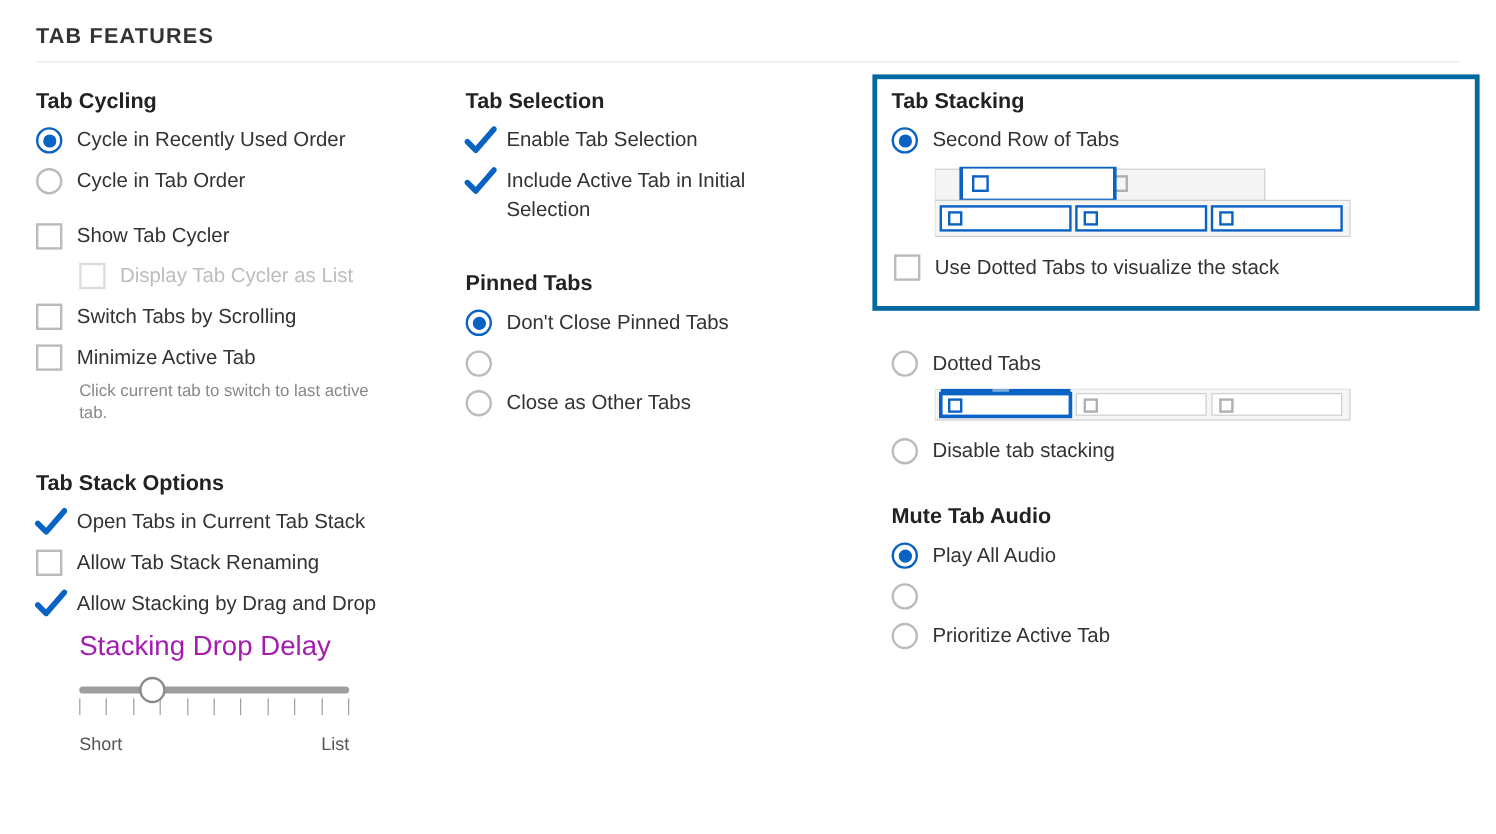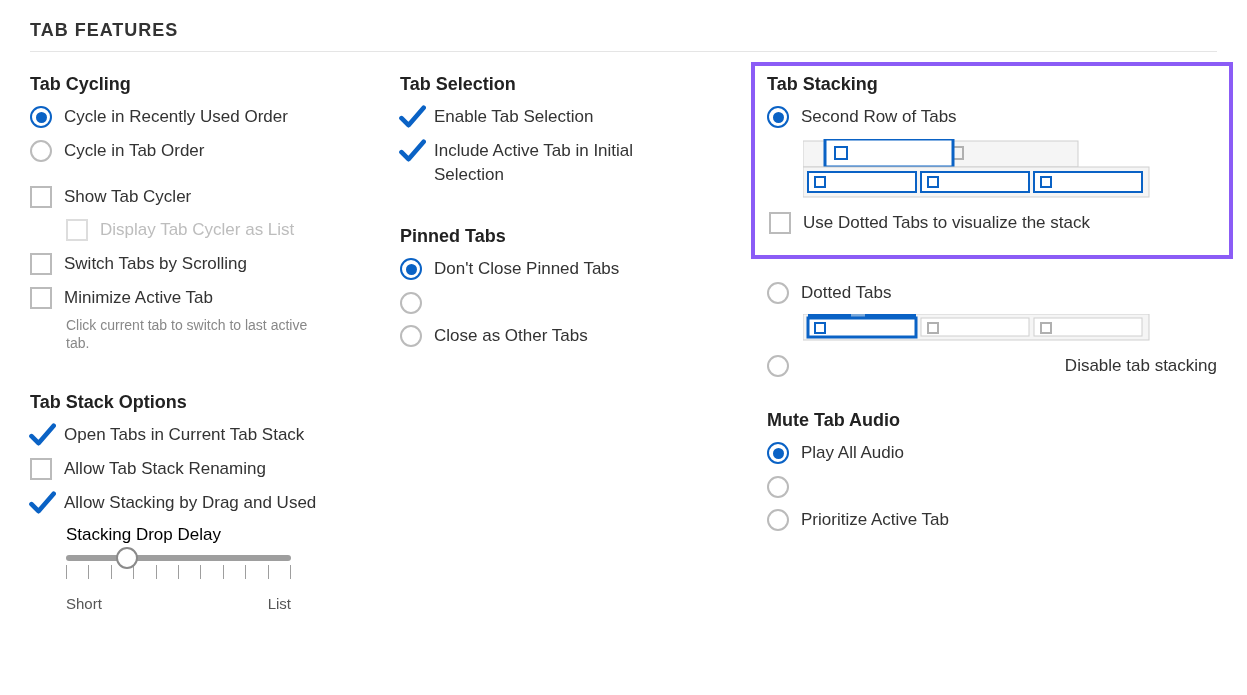--- a/index.html
+++ b/index.html
@@ -19,21 +19,21 @@
       margin-bottom: 10px;
     }
     hr.divider {
       border: none;
       border-top: 1px solid #e5e5e5;
       margin-bottom: 22px;
     }
     .columns {
       display: grid;
       grid-template-columns: 358px 355px 1fr;
-      column-gap: 12px;
+      column-gap: 0;
     }
     .group-title {
       font-size: 18px;
       font-weight: 600;
       color: #222;
       margin-bottom: 10px;
     }
     .row1, .row2 {
       margin-bottom: 40px;
     }
@@ -100,23 +100,23 @@
       margin-top: -4px;
       margin-left: 36px;
       max-width: 260px;
     }
     
     .slider-wrap {
       margin-left: 36px;
       margin-top: 4px;
     }
     .slider-label {
-      font-size: 17px;
-      color: #000000;
-      margin-bottom: 0;
+      font-size: 23px;
+      color: #a21caf;
+      margin-bottom: 10px;
     }
     .slider-track-wrap {
       width: 225px;
     }
     .slider {
       position: relative;
       height: 26px;
     }
     .slider-track {
       position: absolute;
@@ -146,23 +146,23 @@
     }
     .slider-ends {
       display: flex;
       justify-content: space-between;
       font-size: 15px;
       color: #555;
       margin-top: 16px;
     }
     
     .highlight {
-      border: 4px solid #8b5cf6;
+      border: 4px solid #0369a1;
       padding: 8px 12px 10px 12px;
-      margin: -12px -16px 22px -16px;
+      margin: -12px -16px 32px -16px;
     }
     
     .diagram {
       margin-left: 36px;
       margin-top: 6px;
       margin-bottom: 12px;
     }
     .diagram svg { display: block; }
   </style>
 </head>
@@ -220,21 +220,21 @@
       <div class="opt">
         <div class="checkbox"></div>
         <div class="lbl">Allow Tab Stack Renaming</div>
       </div>
       <div class="opt">
         <div class="checkbox checked">
           <svg viewBox="0 0 24 24">
               <path d="M3 13 L9 19 L22 4" stroke="#0a62c5" stroke-width="4" fill="none" stroke-linecap="round" stroke-linejoin="round"></path>
             </svg>
         </div>
-        <div class="lbl">Allow Stacking by Drag and Used</div>
+        <div class="lbl">Allow Stacking by Drag and Drop</div>
       </div>
       <div class="slider-wrap">
         <div class="slider-label">Stacking Drop Delay</div>
         <div class="slider-track-wrap">
           <div class="slider">
             <div class="slider-track"></div>
             <div class="slider-thumb"></div>
           </div>
           <div class="slider-ticks">
             <span></span>
@@ -341,21 +341,21 @@
         <rect x="5" y="4" width="108" height="19" fill="#fff" stroke="#0a62c5" stroke-width="3"></rect>
         <rect x="12" y="9" width="10" height="10" fill="none" stroke="#0a62c5" stroke-width="2"></rect>
 
         <rect x="118" y="4" width="108" height="18" fill="#fff" stroke="#cfcfcf"></rect>
         <rect x="125" y="9" width="10" height="10" fill="none" stroke="#b0b0b0" stroke-width="2"></rect>
         <rect x="231" y="4" width="108" height="18" fill="#fff" stroke="#cfcfcf"></rect>
         <rect x="238" y="9" width="10" height="10" fill="none" stroke="#b0b0b0" stroke-width="2"></rect>
       </svg>
     </div>
 
-    <div class="opt" style="margin-bottom:32px;justify-content:space-between;">
+    <div class="opt" style="margin-bottom:32px;">
       <div class="radio"></div>
       <div class="lbl">Disable tab stacking</div>
     </div>
 
     <div class="row2">
       <div class="group-title">Mute Tab Audio</div>
       <div class="opt">
         <div class="radio selected"></div>
         <div class="lbl">Play All Audio</div>
       </div>

